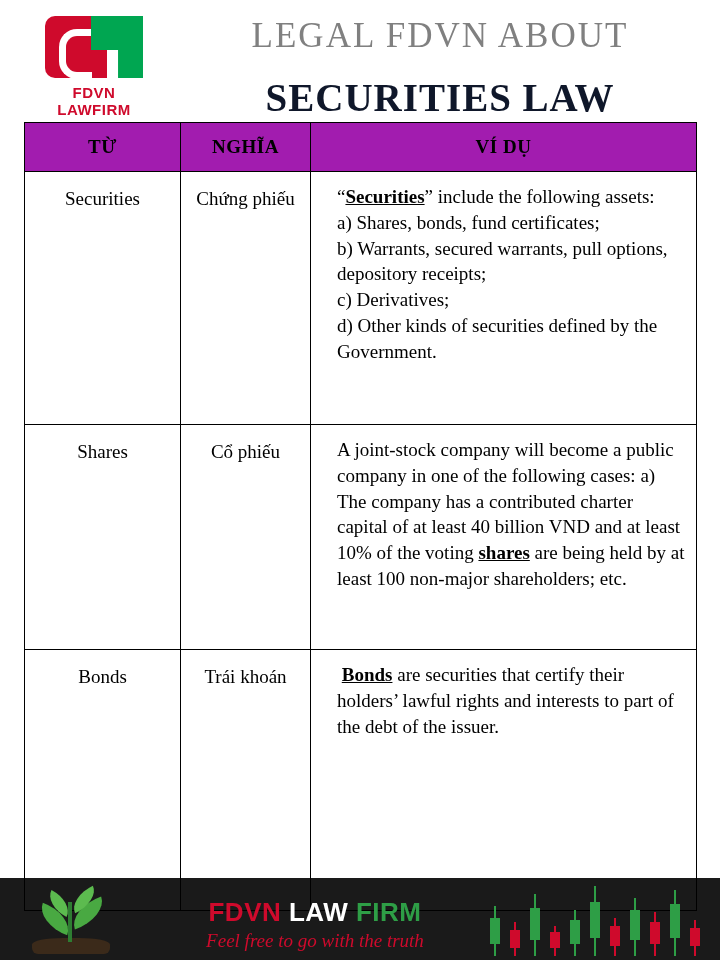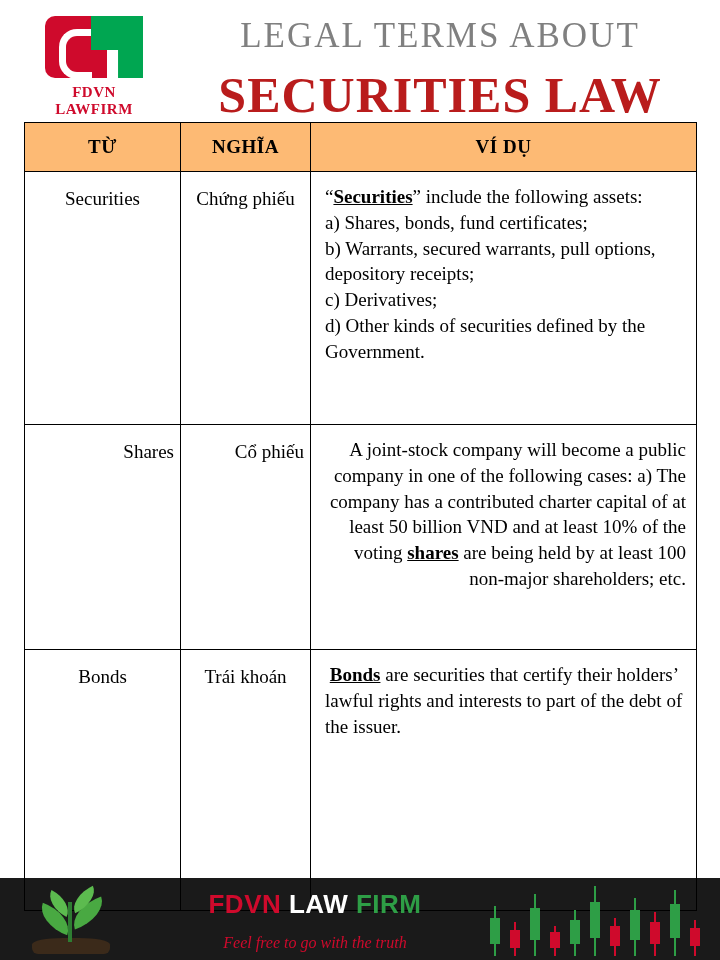--- a/index.html
+++ b/index.html
@@ -57,95 +57,95 @@
     position: absolute;
     left: 46px;
     top: 0;
     width: 52px;
     height: 62px;
     background: #00a651;
     clip-path: polygon(0 0, 100% 0, 100% 100%, 52% 100%, 52% 55%, 0 55%);
   }
   .logo-text {
     text-align: center;
-    font-family: Liberation Serif, serif;
+    font-family: Liberation Sans, sans-serif;
     font-weight: bold;
     font-size: 15px;
     letter-spacing: 0.5px;
     color: #cf0a2c;
     margin-top: 6px;
   }
   .title-block {
     position: absolute;
     left: 170px;
     right: 10px;
     top: 16px;
     text-align: center;
   }
   .title-line1 {
     font-size: 35px;
     letter-spacing: 2px;
     color: #808080;
     font-family: "Liberation Serif", serif;
   }
   .title-line2 {
-    font-size: 50px;
+    font-size: 39px;
     letter-spacing: 1px;
-    color: #b91c1c;
-    font-weight: bold;
-    font-family: "Liberation Serif", serif;
-    margin-top: 10px;
+    color: #0f172a;
+    font-weight: bold;
+    font-family: "Liberation Serif", serif;
+    margin-top: 19px;
   }
 
   
   .table-wrap {
     position: absolute;
     left: 24px;
     top: 122px;
     width: 672px;
   }
   table.terms {
     border-collapse: collapse;
     width: 672px;
     table-layout: fixed;
   }
   table.terms th, table.terms td {
     border: 1.5px solid #000000;
     vertical-align: top;
   }
   table.terms thead th {
-    background: #fdba74;
+    background: #a21caf;
     text-align: center;
     font-weight: bold;
     font-size: 19px;
     padding: 13px 1px;
     font-family: "Liberation Serif", serif;
     letter-spacing: 0.5px;
   }
   td.col-word, td.col-meaning {
     text-align: center;
     font-size: 19px;
     padding: 14px 6px;
     line-height: 1.35;
   }
   td.col-example {
     font-size: 19px;
-    padding: 12px 10px 12px 14px;
+    padding: 12px 10px 12px 26px;
     line-height: 1.36;
     text-align: left;
   }
   .col1 { width: 156px; }
   .col2 { width: 130px; }
   .col3 { width: 386px; }
   .u-bold {
     font-weight: bold;
     text-decoration: underline;
   }
   .row-tall td { height: 224px; }
-  .row-mid td { height: 196px; text-align: right; }
+  .row-mid td { height: 196px; }
   .row-low td { height: 232px; }
 
   
   .footer {
     position: absolute;
     left: 0;
     bottom: 0;
     width: 720px;
     height: 82px;
   }
@@ -195,23 +195,23 @@
     font-weight: bold;
     font-size: 26px;
     letter-spacing: 0.5px;
   }
   .brand-fdvn { color: #cf0a2c; }
   .brand-law { color: #ffffff; }
   .brand-firm { color: #2e9e46; }
   .slogan {
     font-family: "Liberation Serif", serif;
     font-style: italic;
-    font-size: 16px;
+    font-size: 19px;
     color: #cf0a2c;
-    margin-top: 14px;
+    margin-top: 2px;
   }
   .footer-bar {
     position: absolute;
     left: 0;
     bottom: 0;
     width: 720px;
     height: 82px;
     background: #1a1a1a;
     z-index: -1;
   }
@@ -243,21 +243,21 @@
 
 <div class="header">
   <div class="logo">
     <div class="logo-mark">
       <div class="logo-red"></div>
       <div class="logo-green"></div>
     </div>
     <div class="logo-text">FDVN LAWFIRM</div>
   </div>
   <div class="title-block">
-    <div class="title-line1">LEGAL TERMS ABOUT</div>
+    <div class="title-line1">LEGAL FDVN ABOUT</div>
     <div class="title-line2">SECURITIES LAW</div>
   </div>
 </div>
 
 <div class="table-wrap">
   <table class="terms">
     <colgroup>
       <col class="col1">
         <col class="col2">
         <col class="col3">
@@ -275,21 +275,21 @@
         <td class="col-meaning">Chứng phiếu</td>
         <td class="col-example"><span>“</span><span class="u-bold">Securities</span><span style="white-space: pre-line;">” include the following assets:
 a) Shares, bonds, fund certificates;
 b) Warrants, secured warrants, pull options, depository receipts;
 c) Derivatives;
 d) Other kinds of securities defined by the Government.</span></td>
       </tr>
       <tr class="row-mid">
         <td class="col-word">Shares</td>
         <td class="col-meaning">Cổ phiếu</td>
-        <td class="col-example"><span>A joint-stock company will become a public company in one of the following cases: a) The company has a contributed charter capital of at least 50 billion VND and at least 10% of the voting </span><span class="u-bold">shares</span><span> are being held by at least 100 non-major shareholders; etc.</span></td>
+        <td class="col-example"><span>A joint-stock company will become a public company in one of the following cases: a) The company has a contributed charter capital of at least 40 billion VND and at least 10% of the voting </span><span class="u-bold">shares</span><span> are being held by at least 100 non-major shareholders; etc.</span></td>
       </tr>
       <tr class="row-low">
         <td class="col-word">Bonds</td>
         <td class="col-meaning">Trái khoán</td>
         <td class="col-example">&nbsp;<span class="u-bold">Bonds</span><span> are securities that certify their holders’ lawful rights and interests to part of the debt of the issuer.</span></td>
       </tr>
     </tbody>
   </table>
 </div>
 

